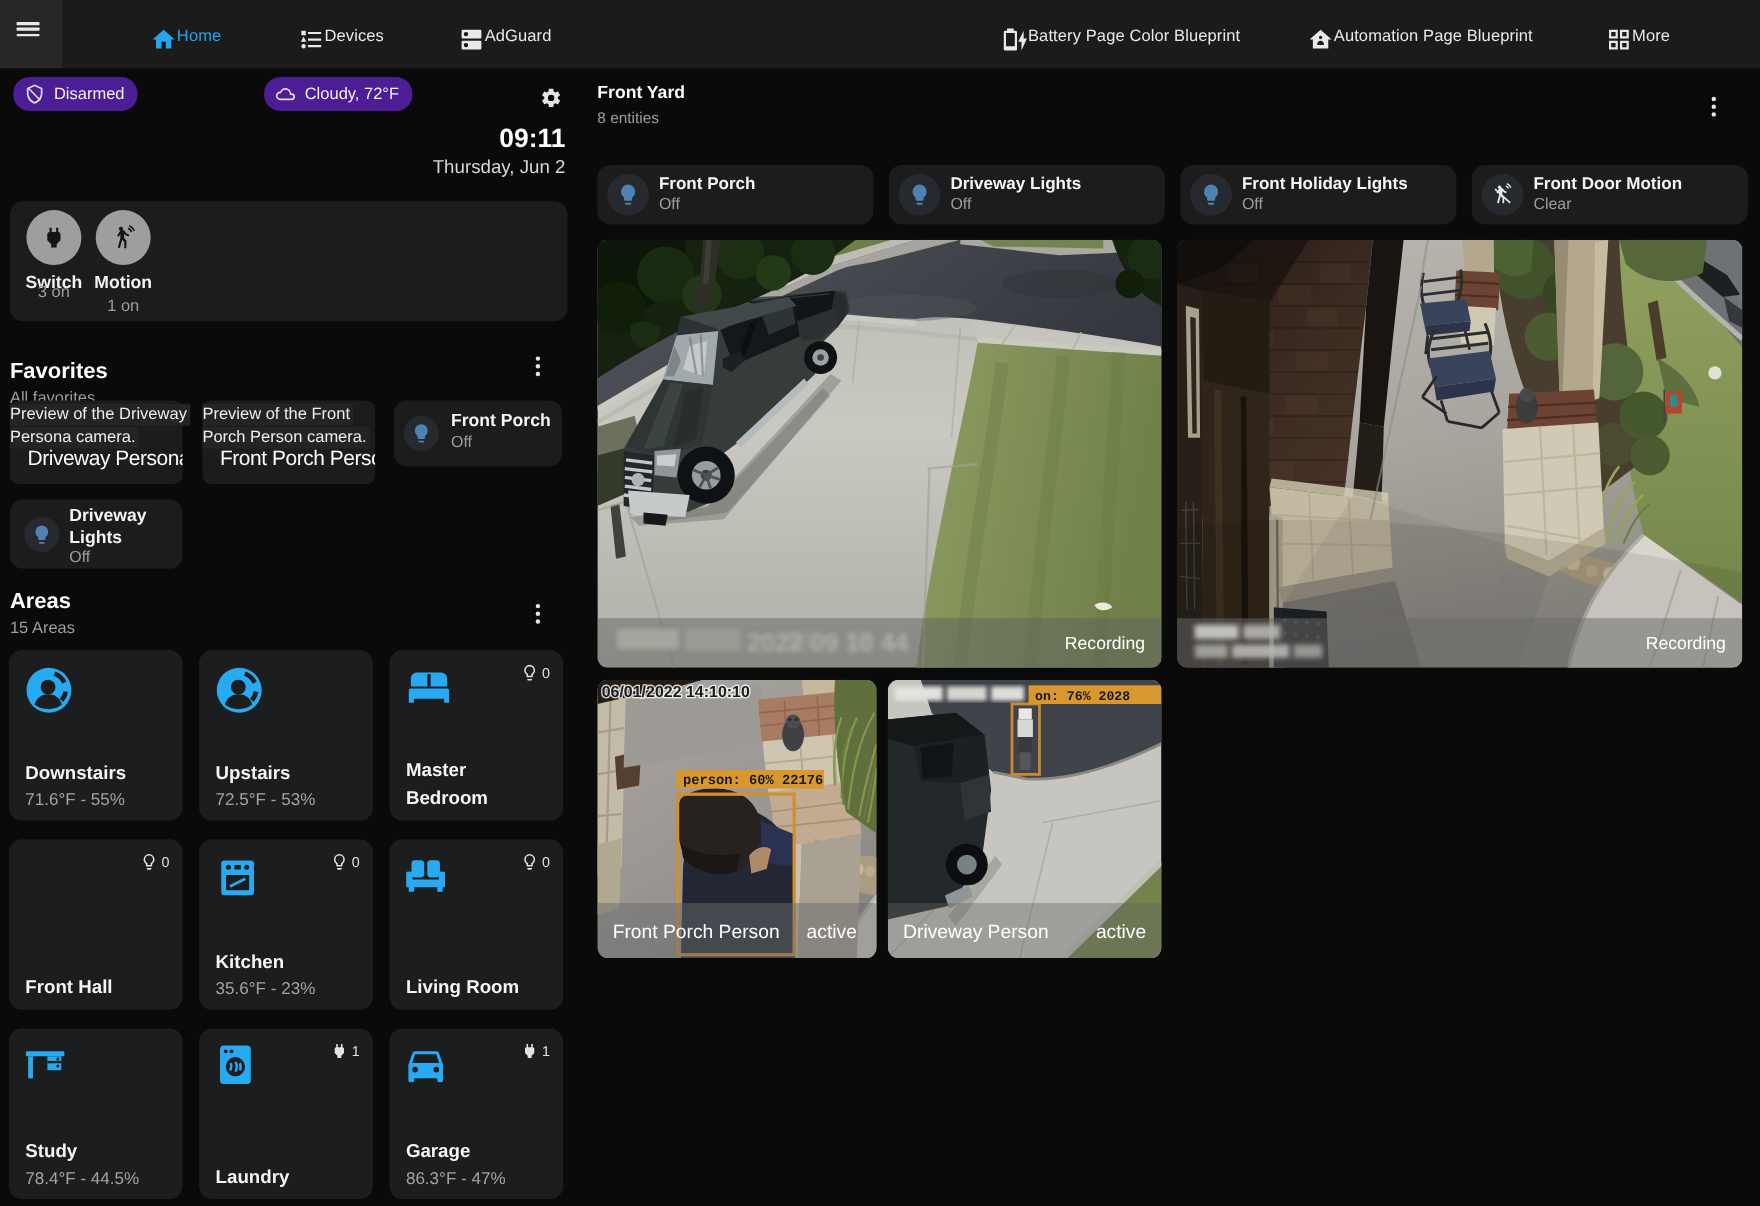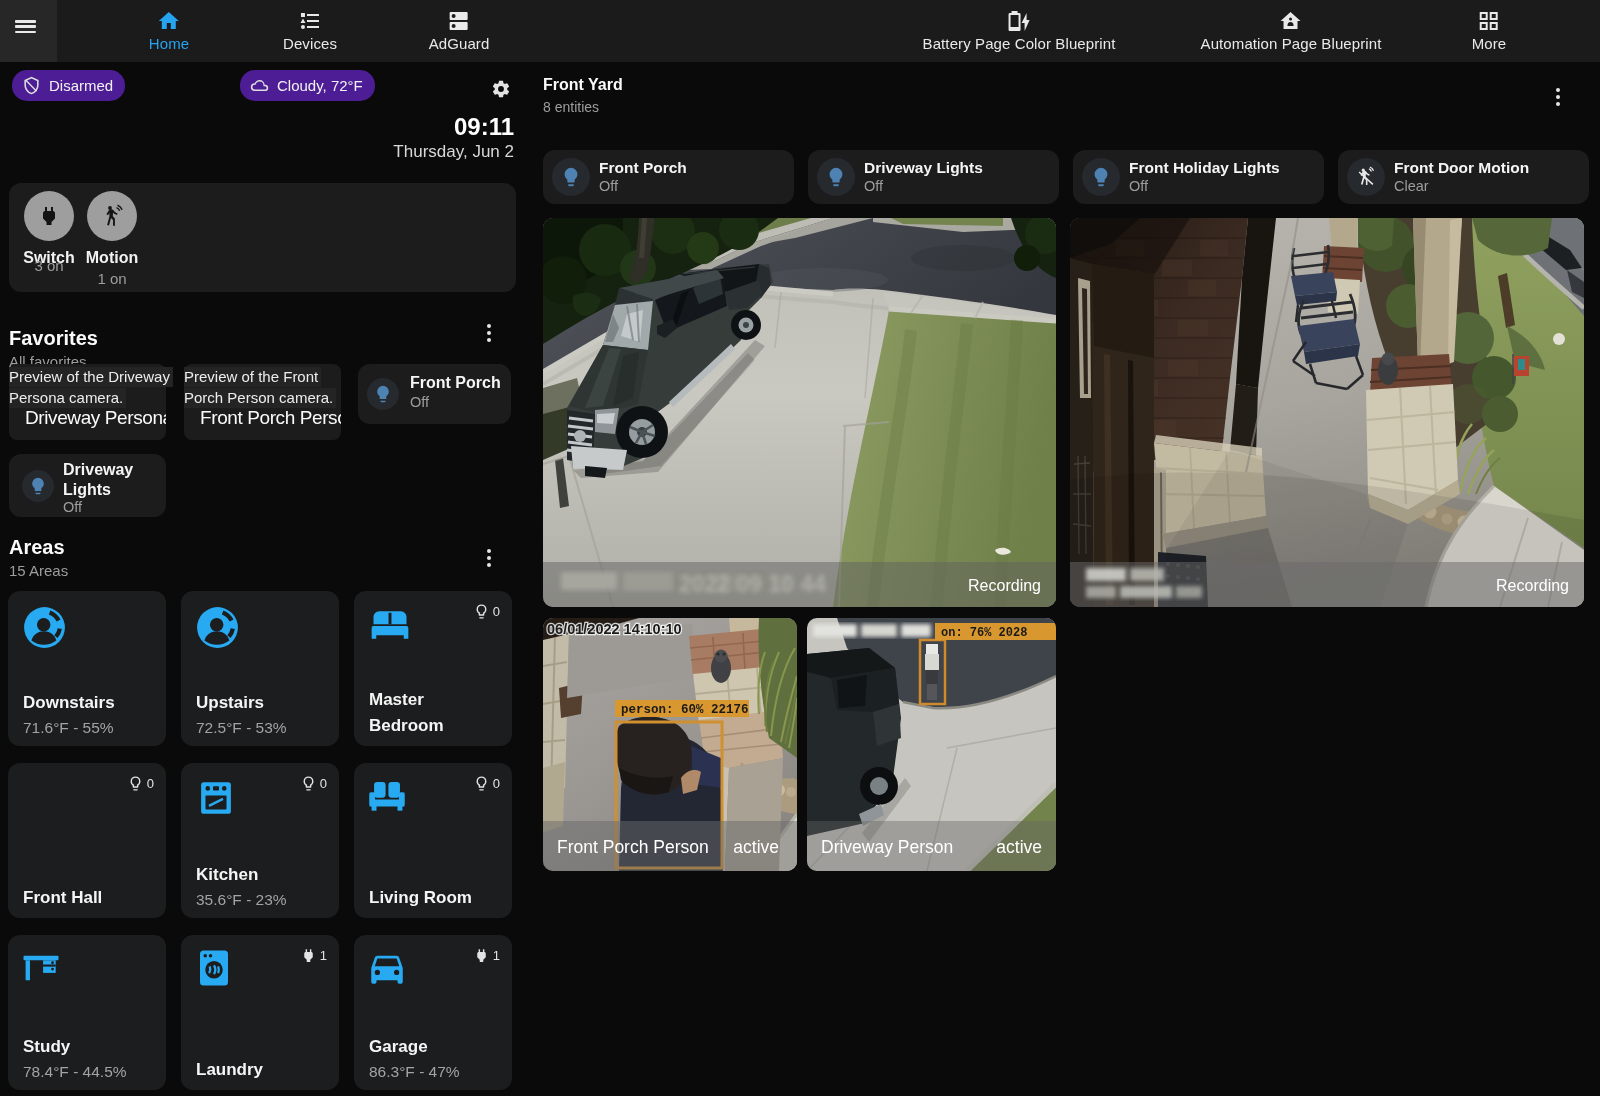--- a/index.html
+++ b/index.html
@@ -1,20 +1,20 @@
 <!DOCTYPE html>
 <html><head><meta charset="utf-8">
 <style>
 html,body{margin:0;padding:0;background:#0a0a0a;width:1600px;height:1096px;overflow:hidden;
 font-family:"Liberation Sans",sans-serif;color:#fff;}
 .abs{position:absolute;}
 .nav{position:absolute;left:0;top:0;width:1600px;height:62px;background:#1b1b1b;}
 .menu{position:absolute;left:0;top:0;width:57px;height:62px;background:#272727;}
 .menu i{position:absolute;left:15px;width:21px;height:2.5px;background:#e9e9e9;border-radius:1px;}
-.tab{position:absolute;top:0;height:62px;transform:translateX(-50%);display:flex;flex-direction:column;
+.tab{position:absolute;top:0;height:62px;transform:translateX(-50%);display:flex;
 align-items:center;color:#e9e9e9;font-size:15px;}
 .tab svg{margin-top:9px;width:24px;height:24px;fill:currentColor;}
 .tab span{margin-top:2px;white-space:nowrap;letter-spacing:.1px;}
 .tab.on{color:#26a4ef;}
 .chip{position:absolute;height:31px;background:#4c1d95;border-radius:15px;display:flex;align-items:center;
 padding:0 12px 0 10px;font-size:15px;color:#f2f2f2;}
 .chip svg{width:19px;height:19px;fill:#dcdcdc;margin-right:8px;}
 .card{position:absolute;background:#1c1c1d;border-radius:12px;}
 .kebab{position:absolute;width:4px;}
 .kebab i{display:block;width:4px;height:4px;border-radius:50%;background:#e6e6e6;margin-bottom:3px;}

